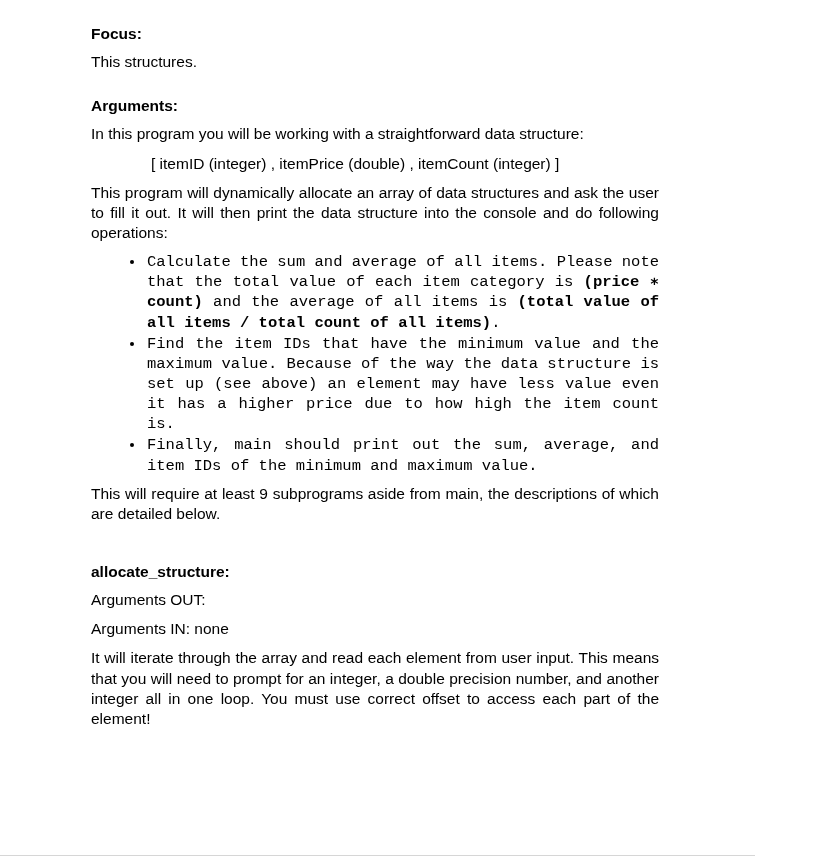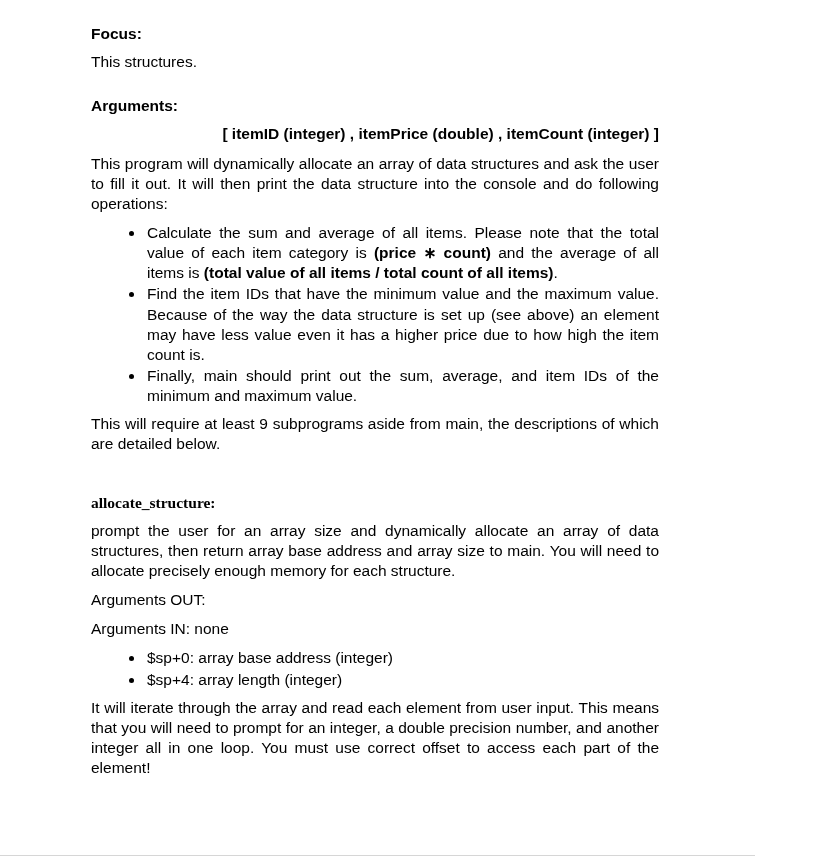--- a/index.html
+++ b/index.html
@@ -19,33 +19,34 @@
     line-height: 1.3;
     color: #000000;
     overflow: hidden;
   }
   .h {
     font-size: 15.5px;
     font-weight: bold;
     margin: 24px 0 8px 0;
   }
   .h.first { margin-top: 0; }
-  .h.gap { margin-top: 38px; font-family: Liberation Serif, serif; }
+  .h.gap { margin-top: 38px; }
   .p {
     margin: 0 0 9px 0;
   }
   .just { text-align: justify; }
   .centered {
-    text-align: right;
-    font-weight: bold;
+    text-align: left;
+    font-weight: normal;
     margin-left: 60px;
   }
   ul.bullets {
     margin: 4px 0 8px 0;
     padding-left: 54px;
+    font-family: Liberation Mono, monospace;
   }
   ul.bullets li {
     margin: 0 0 1px 0;
     padding-left: 2px;
   }
   .page-bottom-line {
     position: absolute;
     left: 0;
     right: 0;
     bottom: 9px;
@@ -55,37 +56,33 @@
 </style>
 </head>
 <body>
 
 <div class="page">
 
   <h3 class="h first">Focus:</h3>
   <p class="p">This structures.</p>
 
   <h3 class="h">Arguments:</h3>
+  <p class="p">In this program you will be working with a straightforward data structure:</p>
   <p class="p centered">[ itemID (integer) , itemPrice (double) , itemCount (integer) ]</p>
   <p class="p just">This program will dynamically allocate an array of data structures and ask the user to fill it out. It will then print the data structure into the console and do following operations:</p>
 
   <ul class="bullets">
     <li class="just"><span>Calculate the sum and average of all items. Please note that the total value of each item category is </span><b>(price ∗ count)</b><span> and the average of all items is </span><b>(total value of all items / total count of all items)</b><span>.</span></li>
     <li class="just"><span>Find the item IDs that have the minimum value and the maximum value. Because of the way the data structure is set up (see above) an element may have less value even it has a higher price due to how high the item count is.</span></li>
     <li class="just"><span>Finally, main should print out the sum, average, and item IDs of the minimum and maximum value.</span></li>
   </ul>
 
   <p class="p just">This will require at least 9 subprograms aside from main, the descriptions of which are detailed below.</p>
 
   <h3 class="h gap">allocate_structure:</h3>
-  <p class="p just">prompt the user for an array size and dynamically allocate an array of data structures, then return array base address and array size to main. You will need to allocate precisely enough memory for each structure.</p>
   <p class="p">Arguments OUT:</p>
   <p class="p">Arguments IN: none</p>
 
-  <ul class="bullets">
-    <li>$sp+0: array base address (integer)</li>
-    <li>$sp+4: array length (integer)</li>
-  </ul>
 
   <p class="p just">It will iterate through the array and read each element from user input. This means that you will need to prompt for an integer, a double precision number, and another integer all in one loop.  You must use correct offset to access each part of the element!</p>
 
   <div class="page-bottom-line"></div>
 </div>
 
 </body></html>

